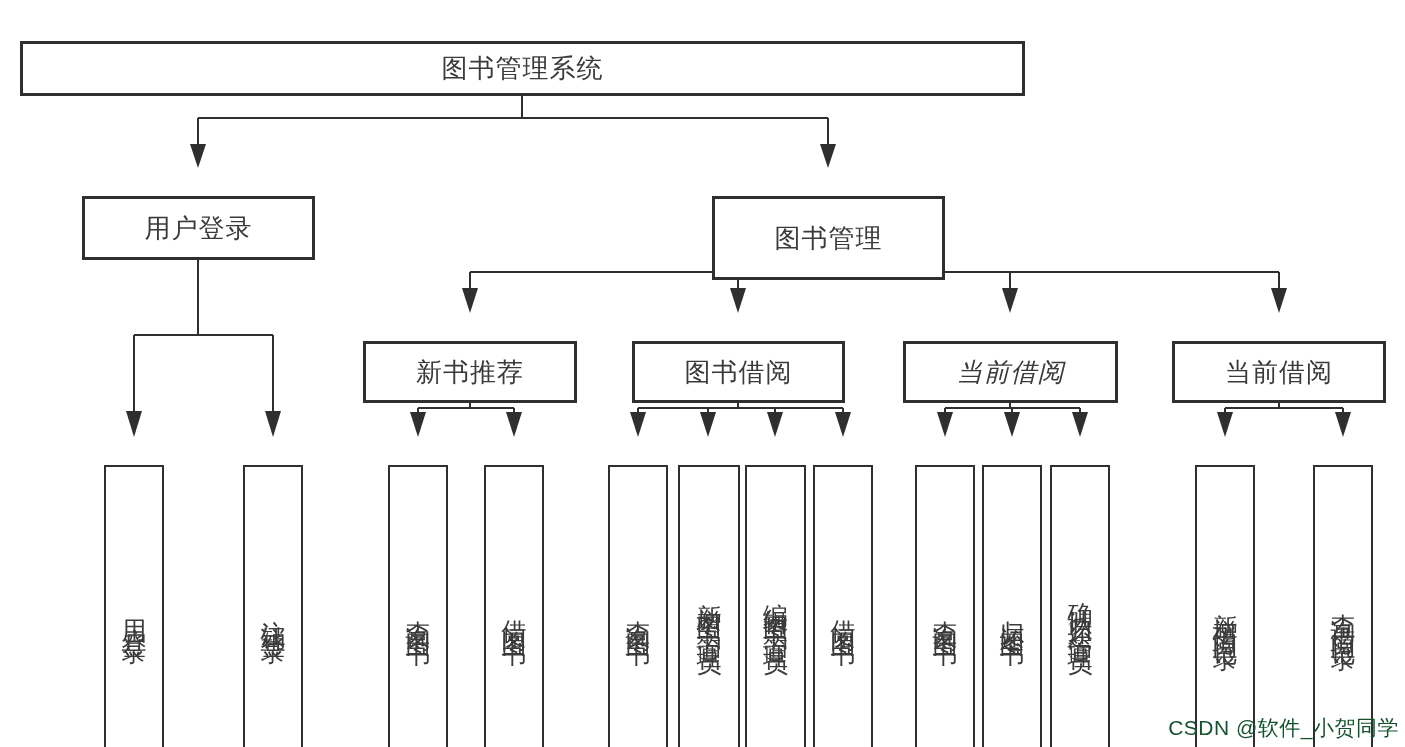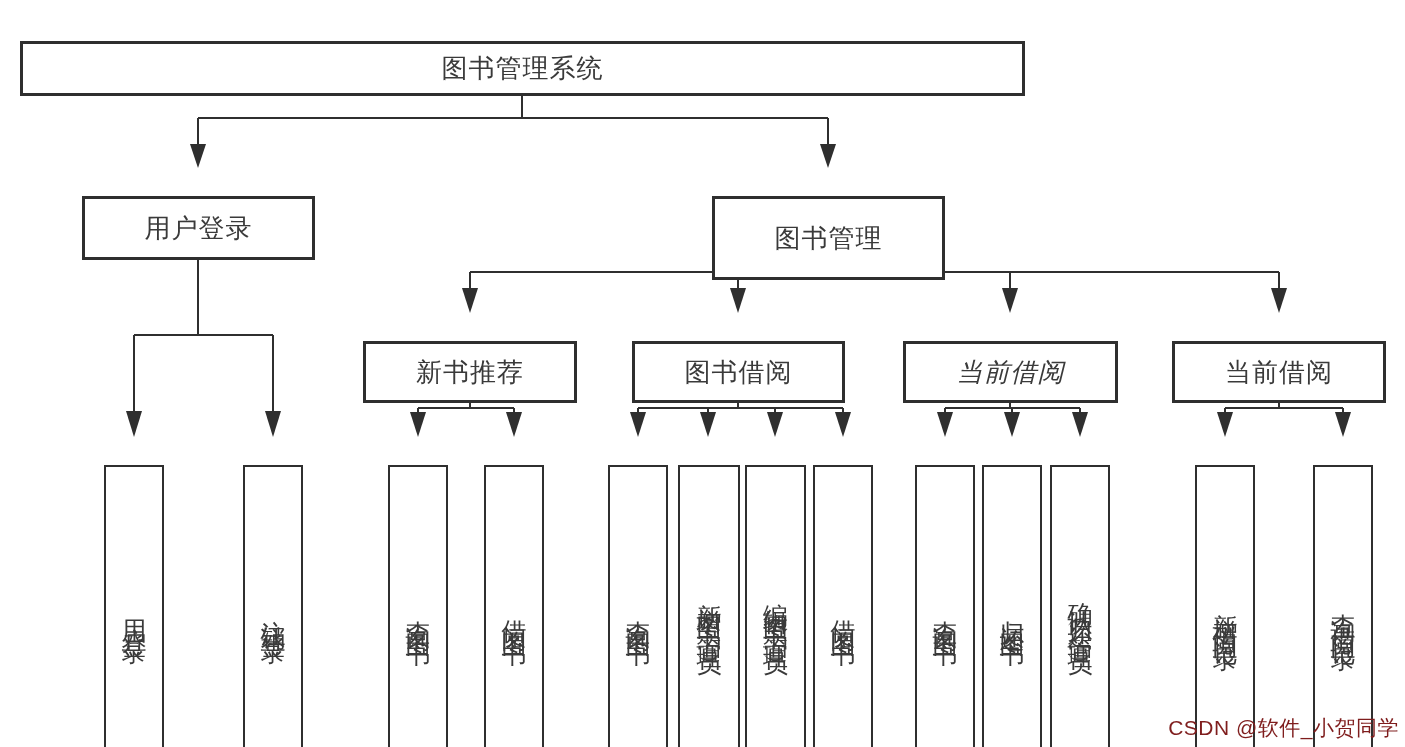--- a/index.html
+++ b/index.html
@@ -43,21 +43,21 @@
     letter-spacing: 7px;
     line-height: 1.15;
     white-space: nowrap;
   }
   .watermark {
     position: absolute;
     right: 6px;
     top: 714px;
     font-size: 21px;
     letter-spacing: 0.5px;
-    color: #7f1d1d;
+    color: #14532d;
     z-index: 3;
     pointer-events: none;
   }
 </style>
 </head>
 <body>
 
 <div class="stage">
 
   <svg class="edges" width="1405" height="747" viewBox="0 0 1405 747">

